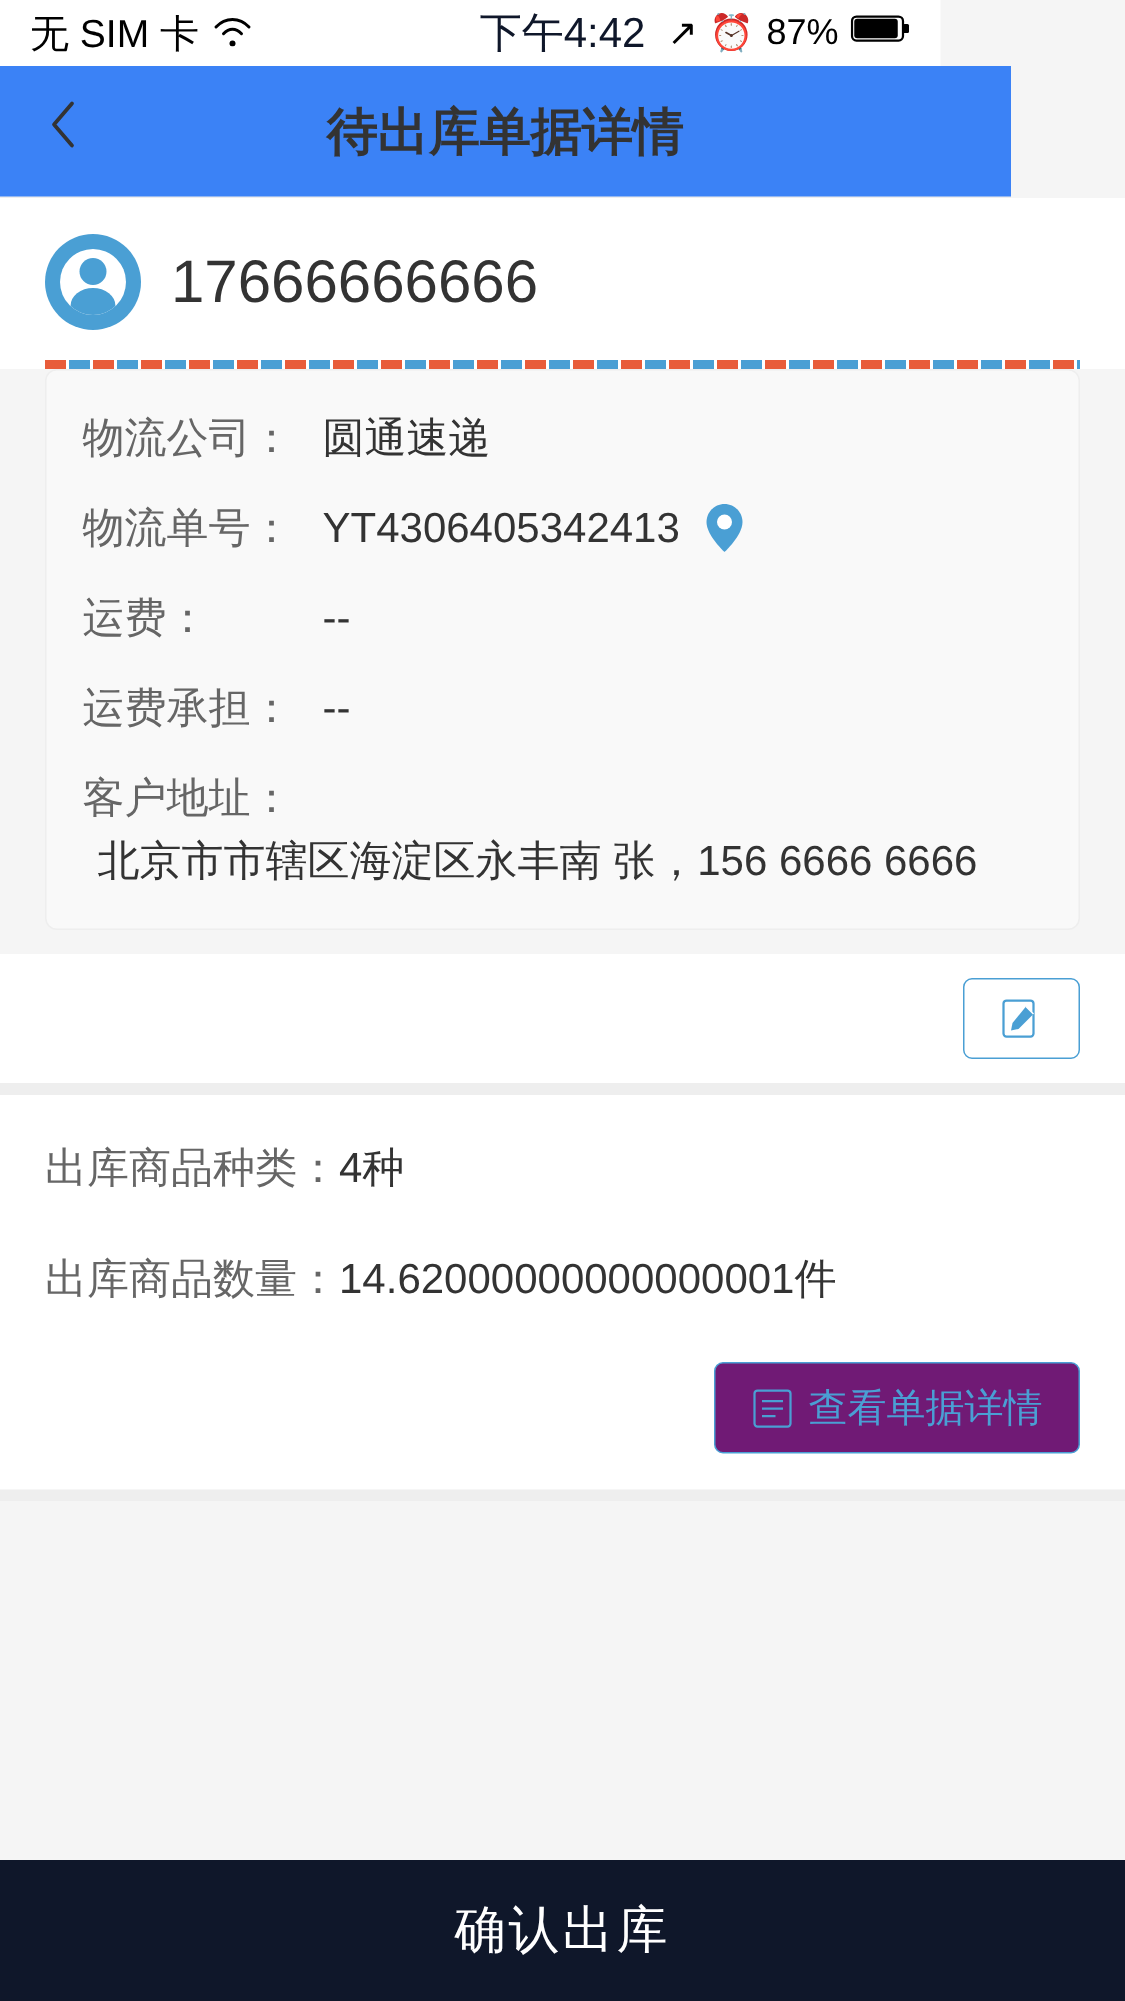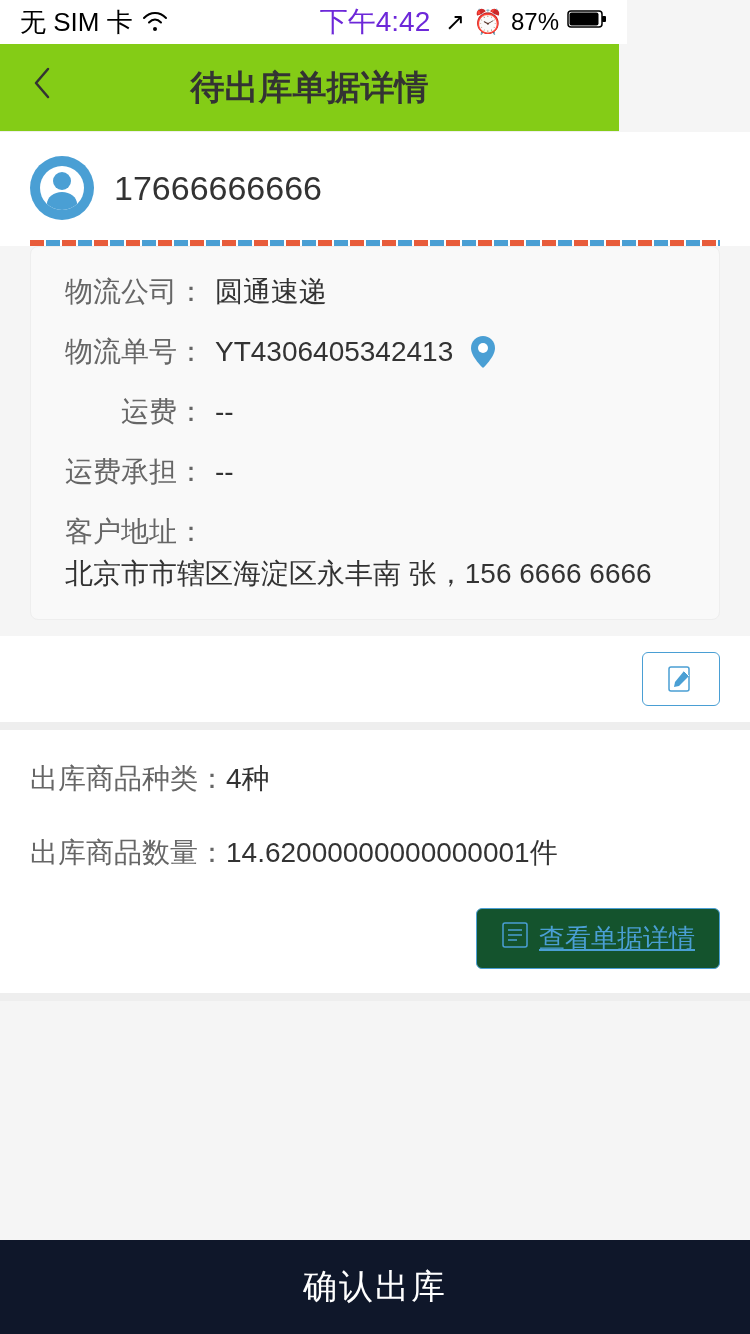--- a/index.html
+++ b/index.html
@@ -25,40 +25,40 @@
     }
     .status-left {
       font-size: 26px;
       color: #000;
       display: flex;
       align-items: center;
       gap: 8px;
     }
     .status-center {
       font-size: 28px;
-      color: #6d28d9;
+      color: #0f172a;
       font-weight: 500;
       position: absolute;
       left: 50%;
       transform: translateX(-50%);
       text-align: right;
     }
     .status-right {
       display: flex;
       align-items: center;
       gap: 8px;
       font-size: 24px;
       color: #000;
     }
 
     
     .nav-bar {
-      width: 619px;
+      width: 674px;
       height: 88px;
-      background: #84cc16;
+      background: #3b82f6;
       display: flex;
       align-items: center;
       justify-content: center;
       position: relative;
       border-bottom: 1px solid #eee;
     }
     .nav-back {
       position: absolute;
       left: 30px;
       font-size: 36px;
@@ -115,21 +115,21 @@
       position: absolute;
       bottom: -6px;
       left: 50%;
       transform: translateX(-50%);
       width: 30px;
       height: 24px;
       border-radius: 50% 50% 0 0;
       background: #4a9fd4;
     }
     .phone-number {
-      font-size: 34px;
+      font-size: 40px;
       font-weight: 500;
       color: #333;
     }
 
     
     .dashed-border {
       width: 100%;
       height: 6px;
       background: repeating-linear-gradient(
         90deg,
@@ -183,21 +183,20 @@
       font-size: 28px;
       line-height: 1.5;
     }
     .logistics-row:last-child {
       margin-bottom: 0;
       flex-direction: column;
     }
     .logistics-label {
       color: #666;
       min-width: 150px;
-      text-align: right;
       flex-shrink: 0;
     }
     .logistics-value {
       color: #333;
       flex: 1;
       padding-left: 10px;
       display: flex;
       align-items: center;
       gap: 12px;
     }
@@ -263,24 +262,24 @@
       justify-content: flex-end;
       border-bottom: 8px solid #eee;
     }
     .view-btn {
       border: 1px solid #4a9fd4;
       border-radius: 6px;
       padding: 12px 24px;
       color: #4a9fd4;
       font-size: 26px;
       display: flex;
+      align-items: center;
       gap: 10px;
-      background: #14532d;
+      background: #701a75;
       cursor: pointer;
-      text-decoration: underline;
     }
 
     
     .confirm-btn-container {
       position: fixed;
       bottom: 0;
       left: 0;
       width: 750px;
       background: #0f172a;
       padding: 24px 0;

